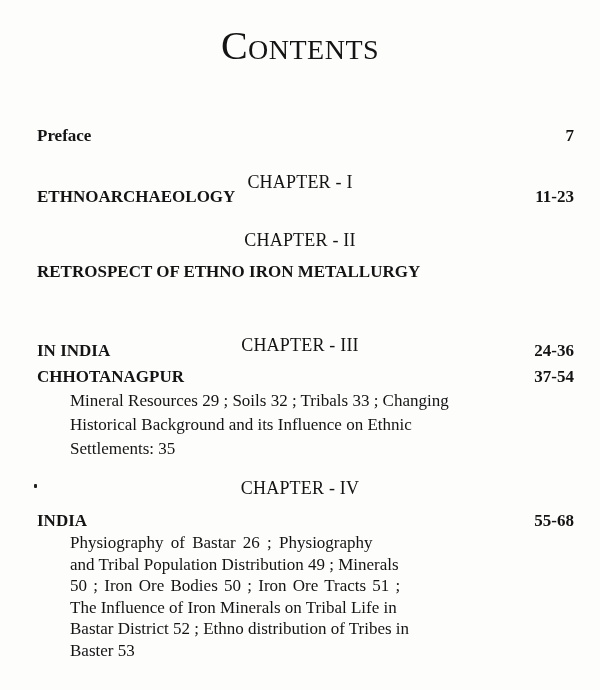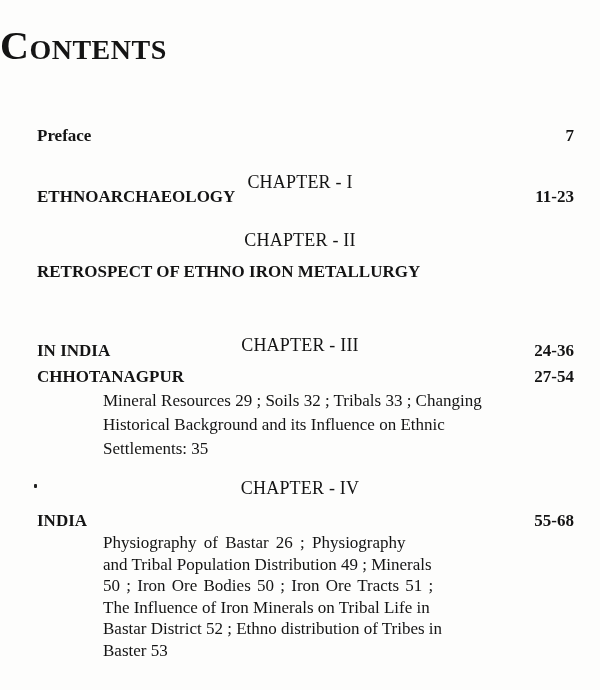--- a/index.html
+++ b/index.html
@@ -2,32 +2,32 @@
 <html><head>
 <meta charset="utf-8">
 <style>
   html, body { margin: 0; padding: 0; }
   body {
     width: 600px; height: 690px; background: #fdfdfc; color: #141414;
     font-family: "Liberation Serif", "DejaVu Serif", serif;
     position: relative; overflow: hidden;
   }
   .title {
-    position: absolute; left: 0; width: 600px; top: 22px; 
-    font-size: 40px; font-weight: bold; font-variant: small-caps; letter-spacing: 0.5px;
+    position: absolute; left: 0; width: 600px; top: 22px; text-align: center;
+    font-size: 40px; font-weight: normal; font-variant: small-caps; letter-spacing: 0.5px;
   }
   .row { position: absolute; left: 37px; width: 537px; }
   .entry-title { font-weight: bold; font-size: 17px; }
   .page-num { position: absolute; right: 0; top: 0; font-weight: bold; font-size: 17px; }
   .chapter {
     position: absolute; left: 0; width: 600px; text-align: center;
     font-size: 18px; font-weight: normal; letter-spacing: 0.2px;
   }
   .sub {
-    position: absolute; left: 70px; width: 400px; font-size: 17px; line-height: 24px; margin-left: 33px;
+    position: absolute; left: 70px; width: 400px; font-size: 17px; line-height: 24px;
   }
   .dot { position: absolute; left: 34px; top: 484px; width: 3px; height: 4px; background: #222; border-radius: 1px; }
 </style>
 </head>
 <body>
 
 <div class="title">Contents</div>
 
 <div class="row" style="top:126px;">
   <span class="entry-title">Preface</span>
@@ -45,21 +45,21 @@
   <span class="entry-title">RETROSPECT OF ETHNO IRON METALLURGY</span>
 </div>
 <div class="row" style="top:293px;margin-top:48px;">
   <span class="entry-title">IN INDIA</span>
   <span class="page-num">24-36</span>
 </div>
 
 <div class="chapter" style="top:335px;">CHAPTER - III</div>
 <div class="row" style="top:367px;">
   <span class="entry-title">CHHOTANAGPUR</span>
-  <span class="page-num">27-54</span>
+  <span class="page-num">37-54</span>
 </div>
 <div class="sub" style="top:389px;">
   <div>Mineral Resources 29 ; Soils 32 ; Tribals 33 ; Changing</div>
   <div>Historical Background and its Influence on Ethnic</div>
   <div>Settlements: 35</div>
 </div>
 
 <div class="dot"></div>
 <div class="chapter" style="top:478px;">CHAPTER - IV</div>
 <div class="row" style="top:511px;">

